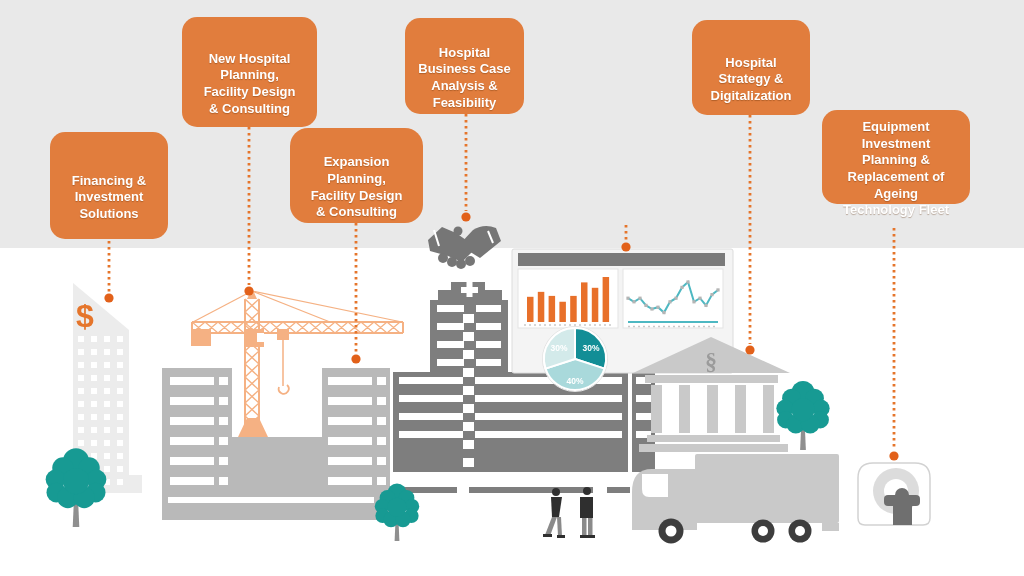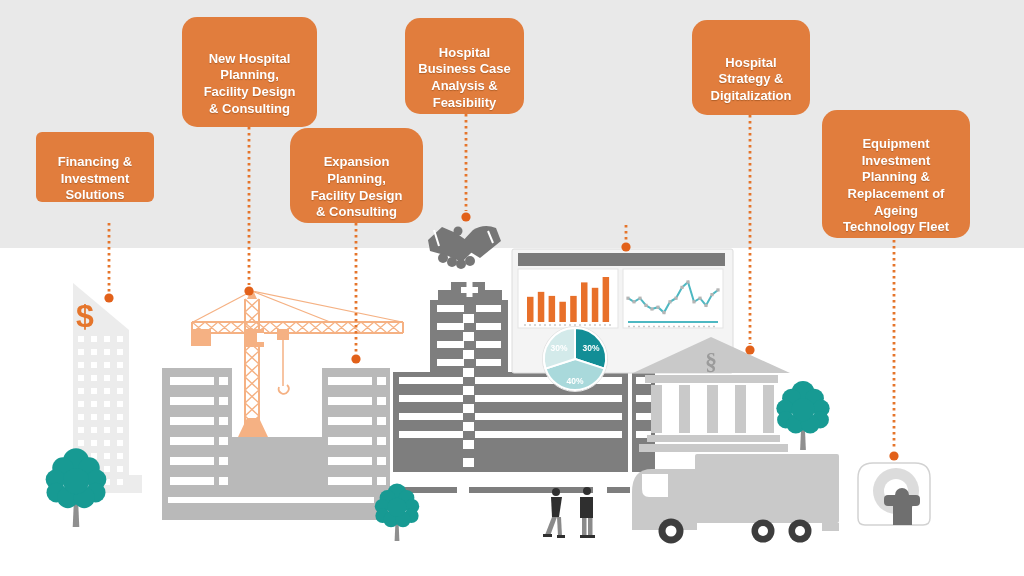--- a/index.html
+++ b/index.html
@@ -295,21 +295,21 @@
       <circle cx="109" cy="298" r="4.6"></circle>
         <circle cx="249" cy="291" r="4.6"></circle>
       <circle cx="356" cy="359" r="4.6"></circle>
         <circle cx="466" cy="217" r="4.6"></circle>
       <circle cx="626" cy="247" r="4.6"></circle>
         <circle cx="750" cy="350" r="4.6"></circle>
       <circle cx="894" cy="456" r="4.6"></circle>
     </g>
   </svg>
 
-  <div class="service-box" style="left:36px;top:132px;width:118px;height:70px;border-radius:6px;">
+  <div class="service-box" style="left:50px;top:132px;width:118px;height:107px;">
     <span>Financing &amp;
 Investment
 Solutions</span>
   </div>
   <div class="service-box" style="left:182px;top:17px;width:135px;height:110px;">
     <span>New Hospital
 Planning,
 Facility Design
 &amp; Consulting</span>
   </div>
@@ -323,21 +323,21 @@
     <span>Hospital
 Business Case
 Analysis &amp;
 Feasibility</span>
   </div>
   <div class="service-box" style="left:692px;top:20px;width:118px;height:95px;">
     <span>Hospital
 Strategy &amp;
 Digitalization</span>
   </div>
-  <div class="service-box" style="left:822px;top:110px;width:148px;height:128px;">
+  <div class="service-box" style="left:822px;top:110px;width:148px;height:94px;">
     <span>Equipment
 Investment
 Planning &amp;
 Replacement of
 Ageing
 Technology Fleet</span>
   </div>
 </div>
 
 </body></html>

